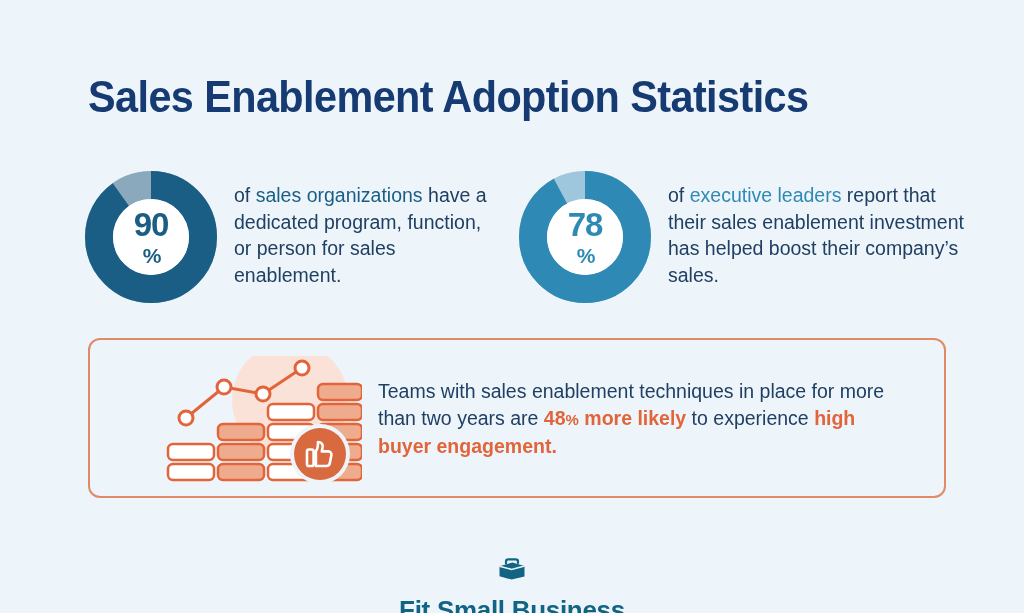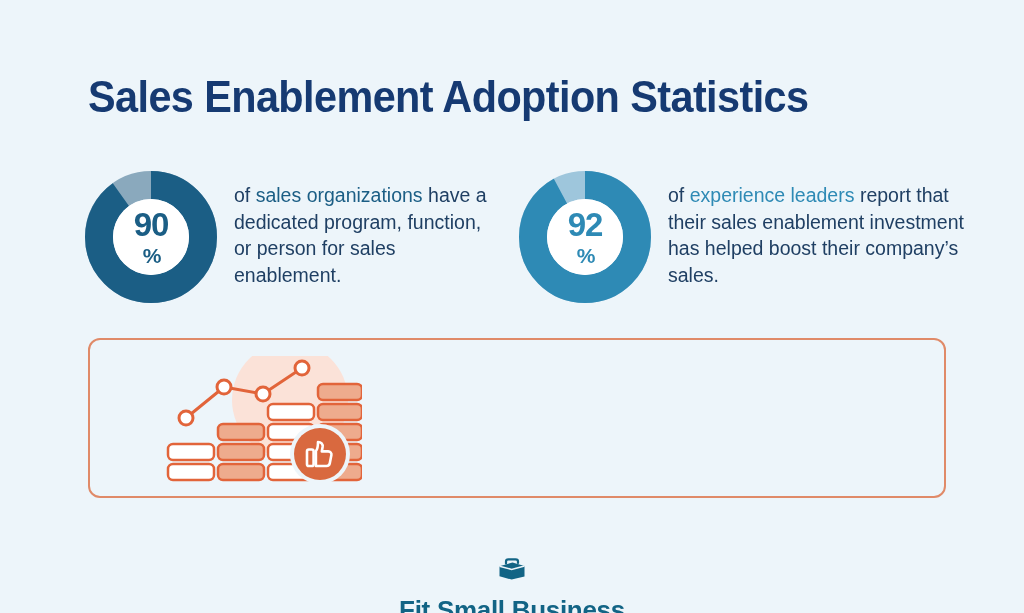--- a/index.html
+++ b/index.html
@@ -95,26 +95,26 @@
   </div>
 
   <div class="stat stat-2">
     <div class="donut">
       <svg width="134" height="134" viewBox="0 0 134 134" aria-hidden="true">
         <circle cx="67" cy="67" r="52" fill="none" stroke="#9ec6dc" stroke-width="28"></circle>
         <circle cx="67" cy="67" r="52" fill="none" stroke="#2e8ab5" stroke-width="28" stroke-dasharray="300.6 26.2" transform="rotate(-90 67 67)"></circle>
         <circle cx="67" cy="67" r="38" fill="#ffffff"></circle>
       </svg>
       <div class="donut-label" style="color:#2e8ab5;">
-        <span>92</span>
+        <span>78</span>
           <span class="pct">%</span>
       </div>
     </div>
     <div class="stat-text">
-      <span>of </span><b class="hl-light">experience leaders</b><span> report that their sales enablement investment has helped boost their company’s sales.</span>
+      <span>of </span><b class="hl-light">executive leaders</b><span> report that their sales enablement investment has helped boost their company’s sales.</span>
     </div>
   </div>
 
   <div class="callout">
 
     <div class="callout-illo">
       <svg width="200" height="128" viewBox="0 0 200 128" aria-hidden="true">
 
         <circle cx="128" cy="44" r="58" fill="#fbe2d8"></circle>
 
@@ -155,20 +155,23 @@
           <circle cx="158" cy="98" r="30" fill="#edf5fa"></circle>
           <circle cx="158" cy="98" r="26" fill="#d9693f"></circle>
           <g fill="none" stroke="#ffffff" stroke-width="2.6" stroke-linejoin="round" stroke-linecap="round">
             <path d="M156 86 c3.2 0 5 2.2 4.6 5 l-0.8 4.4 h6.4 c2.1 0 3.6 1.7 3.2 3.7 l-1.6 8.2 c-0.3 1.6 -1.7 2.7 -3.3 2.7 h-10.6 v-15 c1.5 -1.4 2.1 -3.6 2.1 -9z"></path>
             <rect x="145" y="93.5" width="6.6" height="16.5" rx="1.8"></rect>
           </g>
         </g>
       </svg>
     </div>
 
+    <div class="callout-text">
+      <span>Teams with sales enablement techniques in place for more than two years are </span><b><span>48</span><span class="pctsm">%</span><span> more likely</span></b><span> to experience </span><b>high buyer engagement.</b>
+    </div>
   </div>
 
   <div class="footer">
     <span>
       <svg width="30" height="26" viewBox="0 0 30 26" aria-hidden="true">
         <path d="M9 7.5 L9 5.6 C9 4.3 10 3.4 11.4 3.4 L18.6 3.4 C20 3.4 21 4.3 21 5.6 L21 7" fill="none" stroke="#126485" stroke-width="2.2" stroke-linecap="round"></path>
         <path d="M2.5 10.2 L15.5 6.6 L27.5 10 L27.5 20.4 L14.6 23.6 L2.5 20.2 Z" fill="#126485"></path>
         <path d="M2.5 10.2 L14.6 13.4 L27.5 10" fill="none" stroke="#edf5fa" stroke-width="1.6"></path>
       </svg>
     </span>

